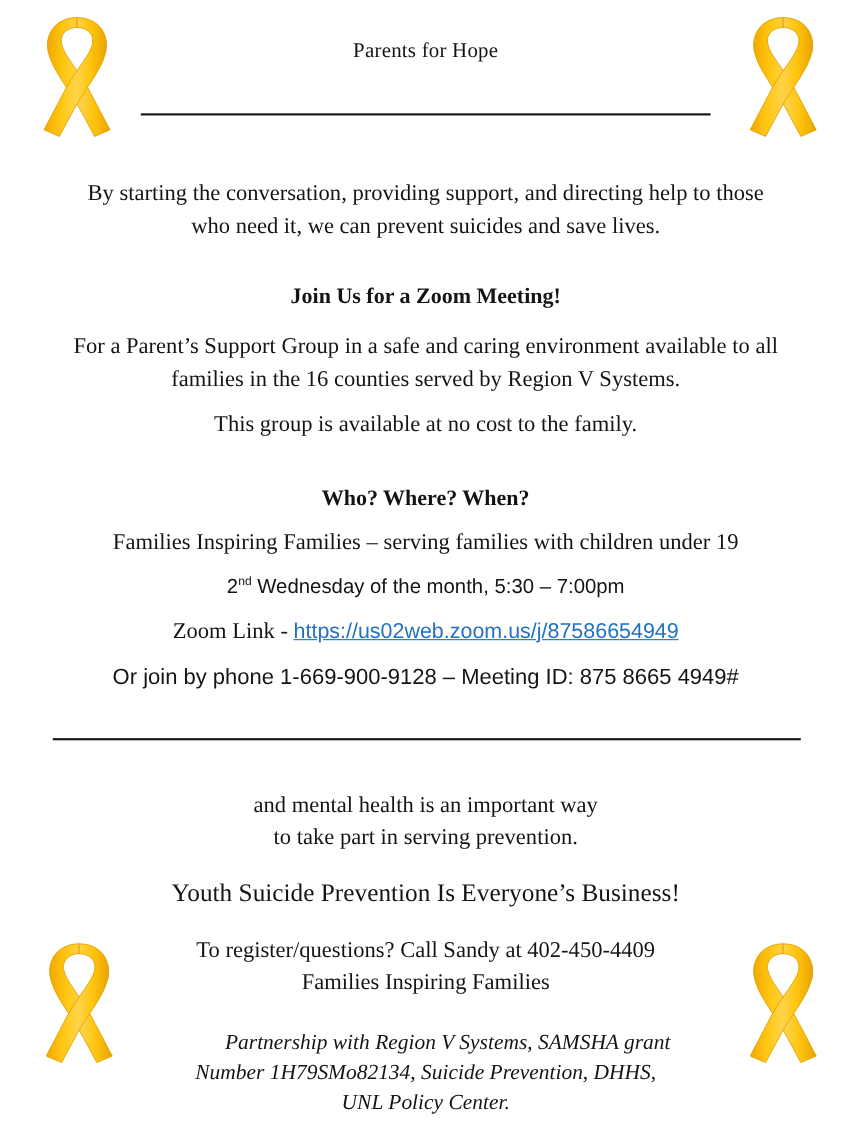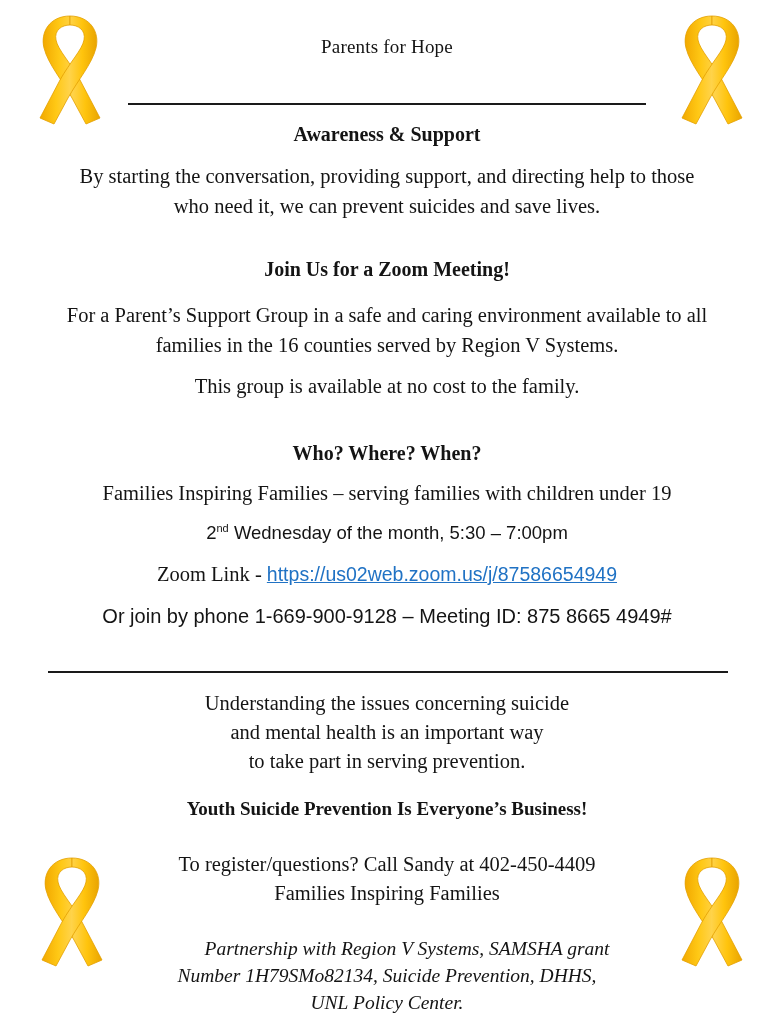--- a/index.html
+++ b/index.html
@@ -124,22 +124,22 @@
     font-family: Liberation Sans, sans-serif;
     font-size: 19.5px;
   }
 
   .partner-italic {
     font-style: italic;
     font-size: 19.5px;
   }
 
   .youth-head {
-    font-weight: 700;
-    font-size: 19px;
+    font-weight: 400;
+    font-size: 23px;
   }
 </style>
 </head>
 <body>
 
 <div class="page">
 
   <div class="ribbon ribbon-tl">
     <svg viewBox="0 0 96 128" xmlns="http://www.w3.org/2000/svg">
       <defs>
@@ -182,21 +182,20 @@
         <path d="M48 10 C28 10 18 26 22 42 C26 58 40 74 50 92 L64 118 L78 112 L58 74 C48 56 36 44 34 34 C32 24 40 19 48 19 Z"></path>
         <path d="M48 10 C68 10 78 26 74 42 C70 58 56 74 46 92 L32 118 L18 112 L38 74 C48 56 60 44 62 34 C64 24 56 19 48 19 Z"></path>
       </g>
     </svg>
   </div>
 
   <div class="line title-top serif">Parents for Hope</div>
 
   <div class="rule rule-top"></div>
 
-  <div class="line head-bold serif b-awareness">Awareness &amp; Support</div>
 
   <div class="line body-text serif b-bystarting-1">By starting the conversation, providing support, and directing help to those</div>
 
   <div class="line body-text serif b-bystarting-2">who need it, we can prevent suicides and save lives.</div>
 
   <div class="line head-bold serif b-joinus">Join Us for a Zoom Meeting!</div>
 
   <div class="line body-text serif b-parentgrp-1">For a Parent’s Support Group in a safe and caring environment available to all</div>
 
   <div class="line body-text serif b-parentgrp-2">families in the 16 counties served by Region V Systems.</div>
@@ -208,21 +207,20 @@
   <div class="line body-text serif b-families19">Families Inspiring Families – serving families with children under 19</div>
 
   <div class="line wednesday-line b-wednesday"><span>2</span><sup>nd</sup><span> Wednesday of the month, 5:30 – 7:00pm</span></div>
 
   <div class="line zoom-link-line serif b-zoomlink"><span>Zoom Link - </span><span class="url">https://us02web.zoom.us/j/87586654949</span></div>
 
   <div class="line phone-line b-phone">Or join by phone 1-669-900-9128 – Meeting ID: 875 8665 4949#</div>
 
   <div class="rule rule-bottom"></div>
 
-  <div class="line body-text serif b-under-1">Understanding the issues concerning suicide</div>
 
   <div class="line body-text serif b-under-2">and mental health is an important way</div>
 
   <div class="line body-text serif b-under-3">to take part in serving prevention.</div>
 
   <div class="line youth-head serif b-youth">Youth Suicide Prevention Is Everyone’s Business!</div>
 
   <div class="line body-text serif b-register-1">To register/questions?  Call Sandy at 402-450-4409</div>
 
   <div class="line body-text serif b-register-2">Families Inspiring Families</div>

